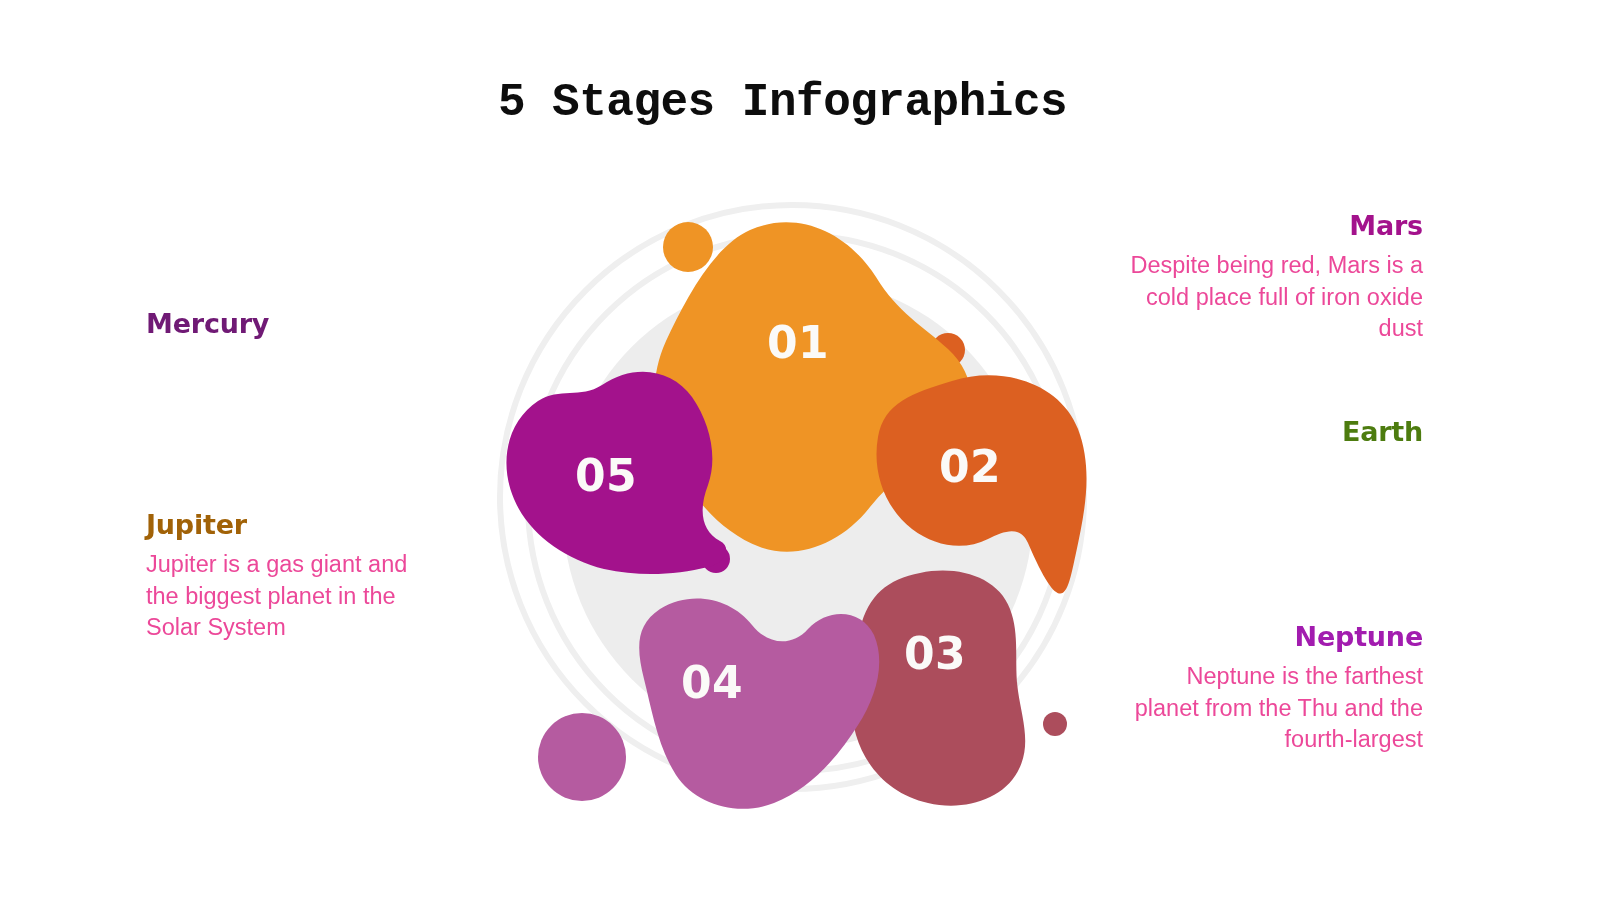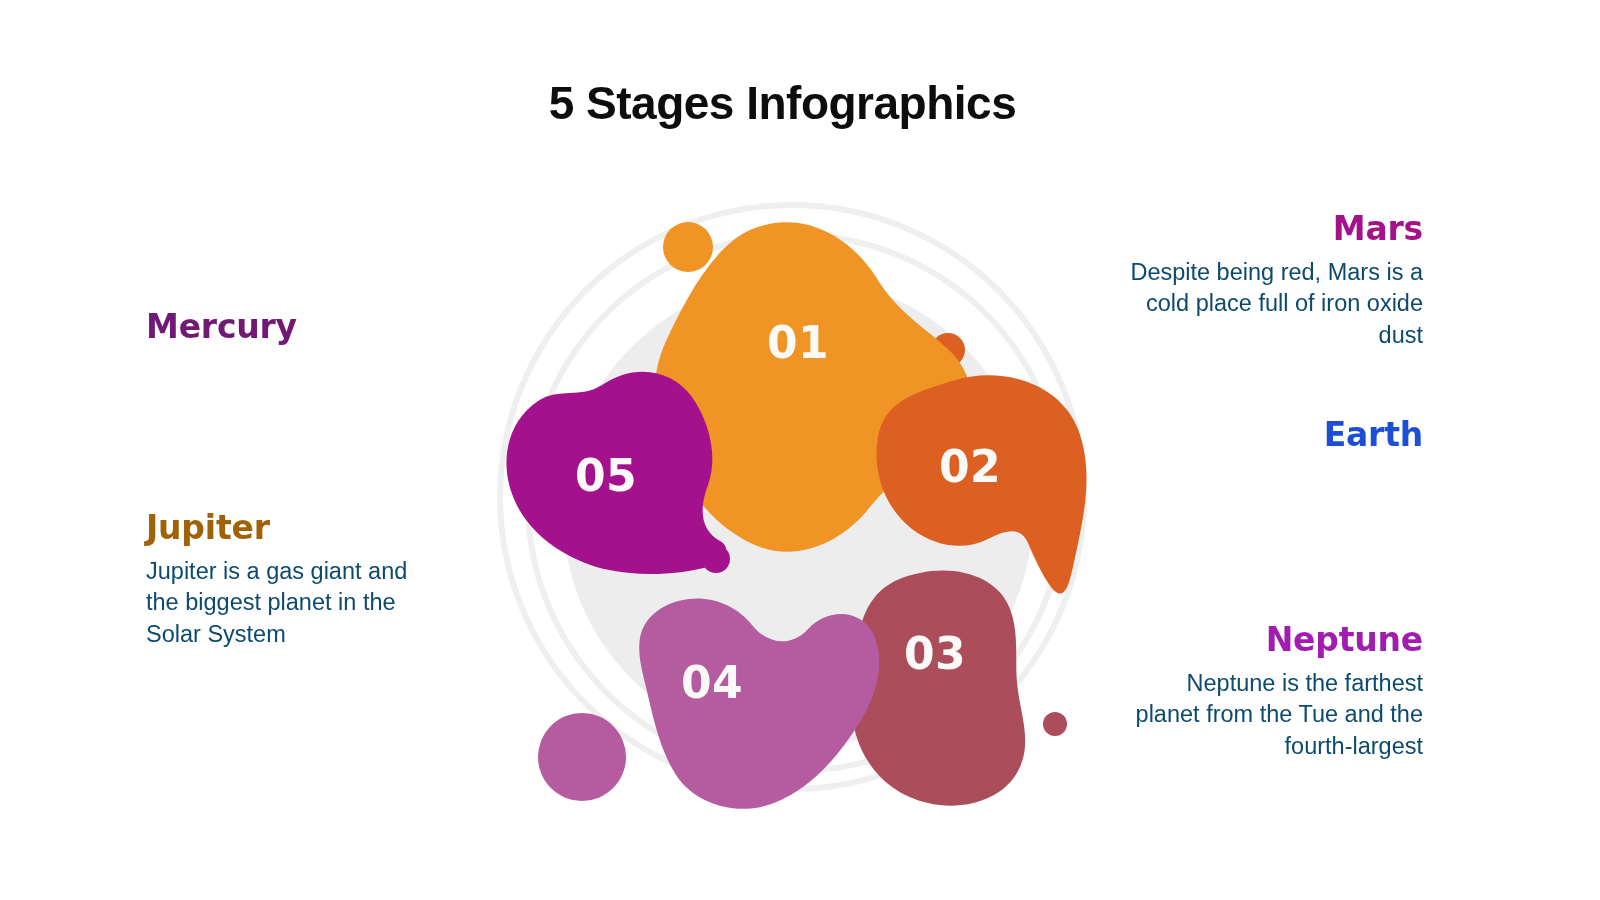--- a/index.html
+++ b/index.html
@@ -17,49 +17,49 @@
     color: #1a1a1a;
   }
 
   
   #page-title {
     position: absolute;
     left: 0;
     top: 78px;
     width: 1565px;
     text-align: center;
-    font-family: Liberation Sans, sans-serif;
+    font-family: Liberation Mono, monospace;
     font-size: 46px;
     font-weight: bold;
     letter-spacing: -0.5px;
     color: #0d0d0d;
     line-height: 1.1;
   }
 
   
   .text-block {
     position: absolute;
     width: 300px;
   }
   .text-block.left  { left: 146px;  text-align: left;  }
   .text-block.right { left: 1123px; width: 300px; text-align: right; }
 
   .block-heading {
     font-family: "DejaVu Sans", sans-serif;
-    font-size: 33px;
+    font-size: 27px;
     font-weight: bold;
     margin: 0 0 10px 0;
     line-height: 1.05;
     letter-spacing: -0.2px;
   }
   .block-body {
     font-family: "Liberation Sans", sans-serif;
     font-size: 23.5px;
     line-height: 31.5px;
-    color: #0c4a6e;
+    color: #ec4899;
     margin: 0;
   }
 
   
   #block-mercury { top: 310px; }
   #block-jupiter { top: 511px; }
   #block-mars    { top: 212px; }
   #block-earth   { top: 418px; }
   #block-neptune { top: 623px; }
 
@@ -94,26 +94,26 @@
   <div class="block-heading" style="color:#a16207">Jupiter</div>
   <div class="block-body">Jupiter is a gas giant and the biggest planet in the Solar System</div>
 </div>
 
 <div class="text-block right" id="block-mars">
   <div class="block-heading" style="color:#a3128c">Mars</div>
   <div class="block-body">Despite being red, Mars is a cold place full of iron oxide dust</div>
 </div>
 
 <div class="text-block right" id="block-earth">
-  <div class="block-heading" style="color:#1d4ed8">Earth</div>
+  <div class="block-heading" style="color:#4d7c0f">Earth</div>
 </div>
 
 <div class="text-block right" id="block-neptune">
   <div class="block-heading" style="color:#a21caf">Neptune</div>
-  <div class="block-body">Neptune is the farthest planet from the Tue and the fourth-largest</div>
+  <div class="block-body">Neptune is the farthest planet from the Thu and the fourth-largest</div>
 </div>
 
 <div id="diagram">
 <svg viewBox="0 0 640 640" xmlns="http://www.w3.org/2000/svg">
 
   <circle cx="312" cy="312" r="292" fill="none" stroke="#efefef" stroke-width="6"></circle>
   <circle cx="316" cy="318" r="268" fill="none" stroke="#efefef" stroke-width="6"></circle>
 
   <circle cx="318" cy="328" r="235" fill="#ededed"></circle>
 

